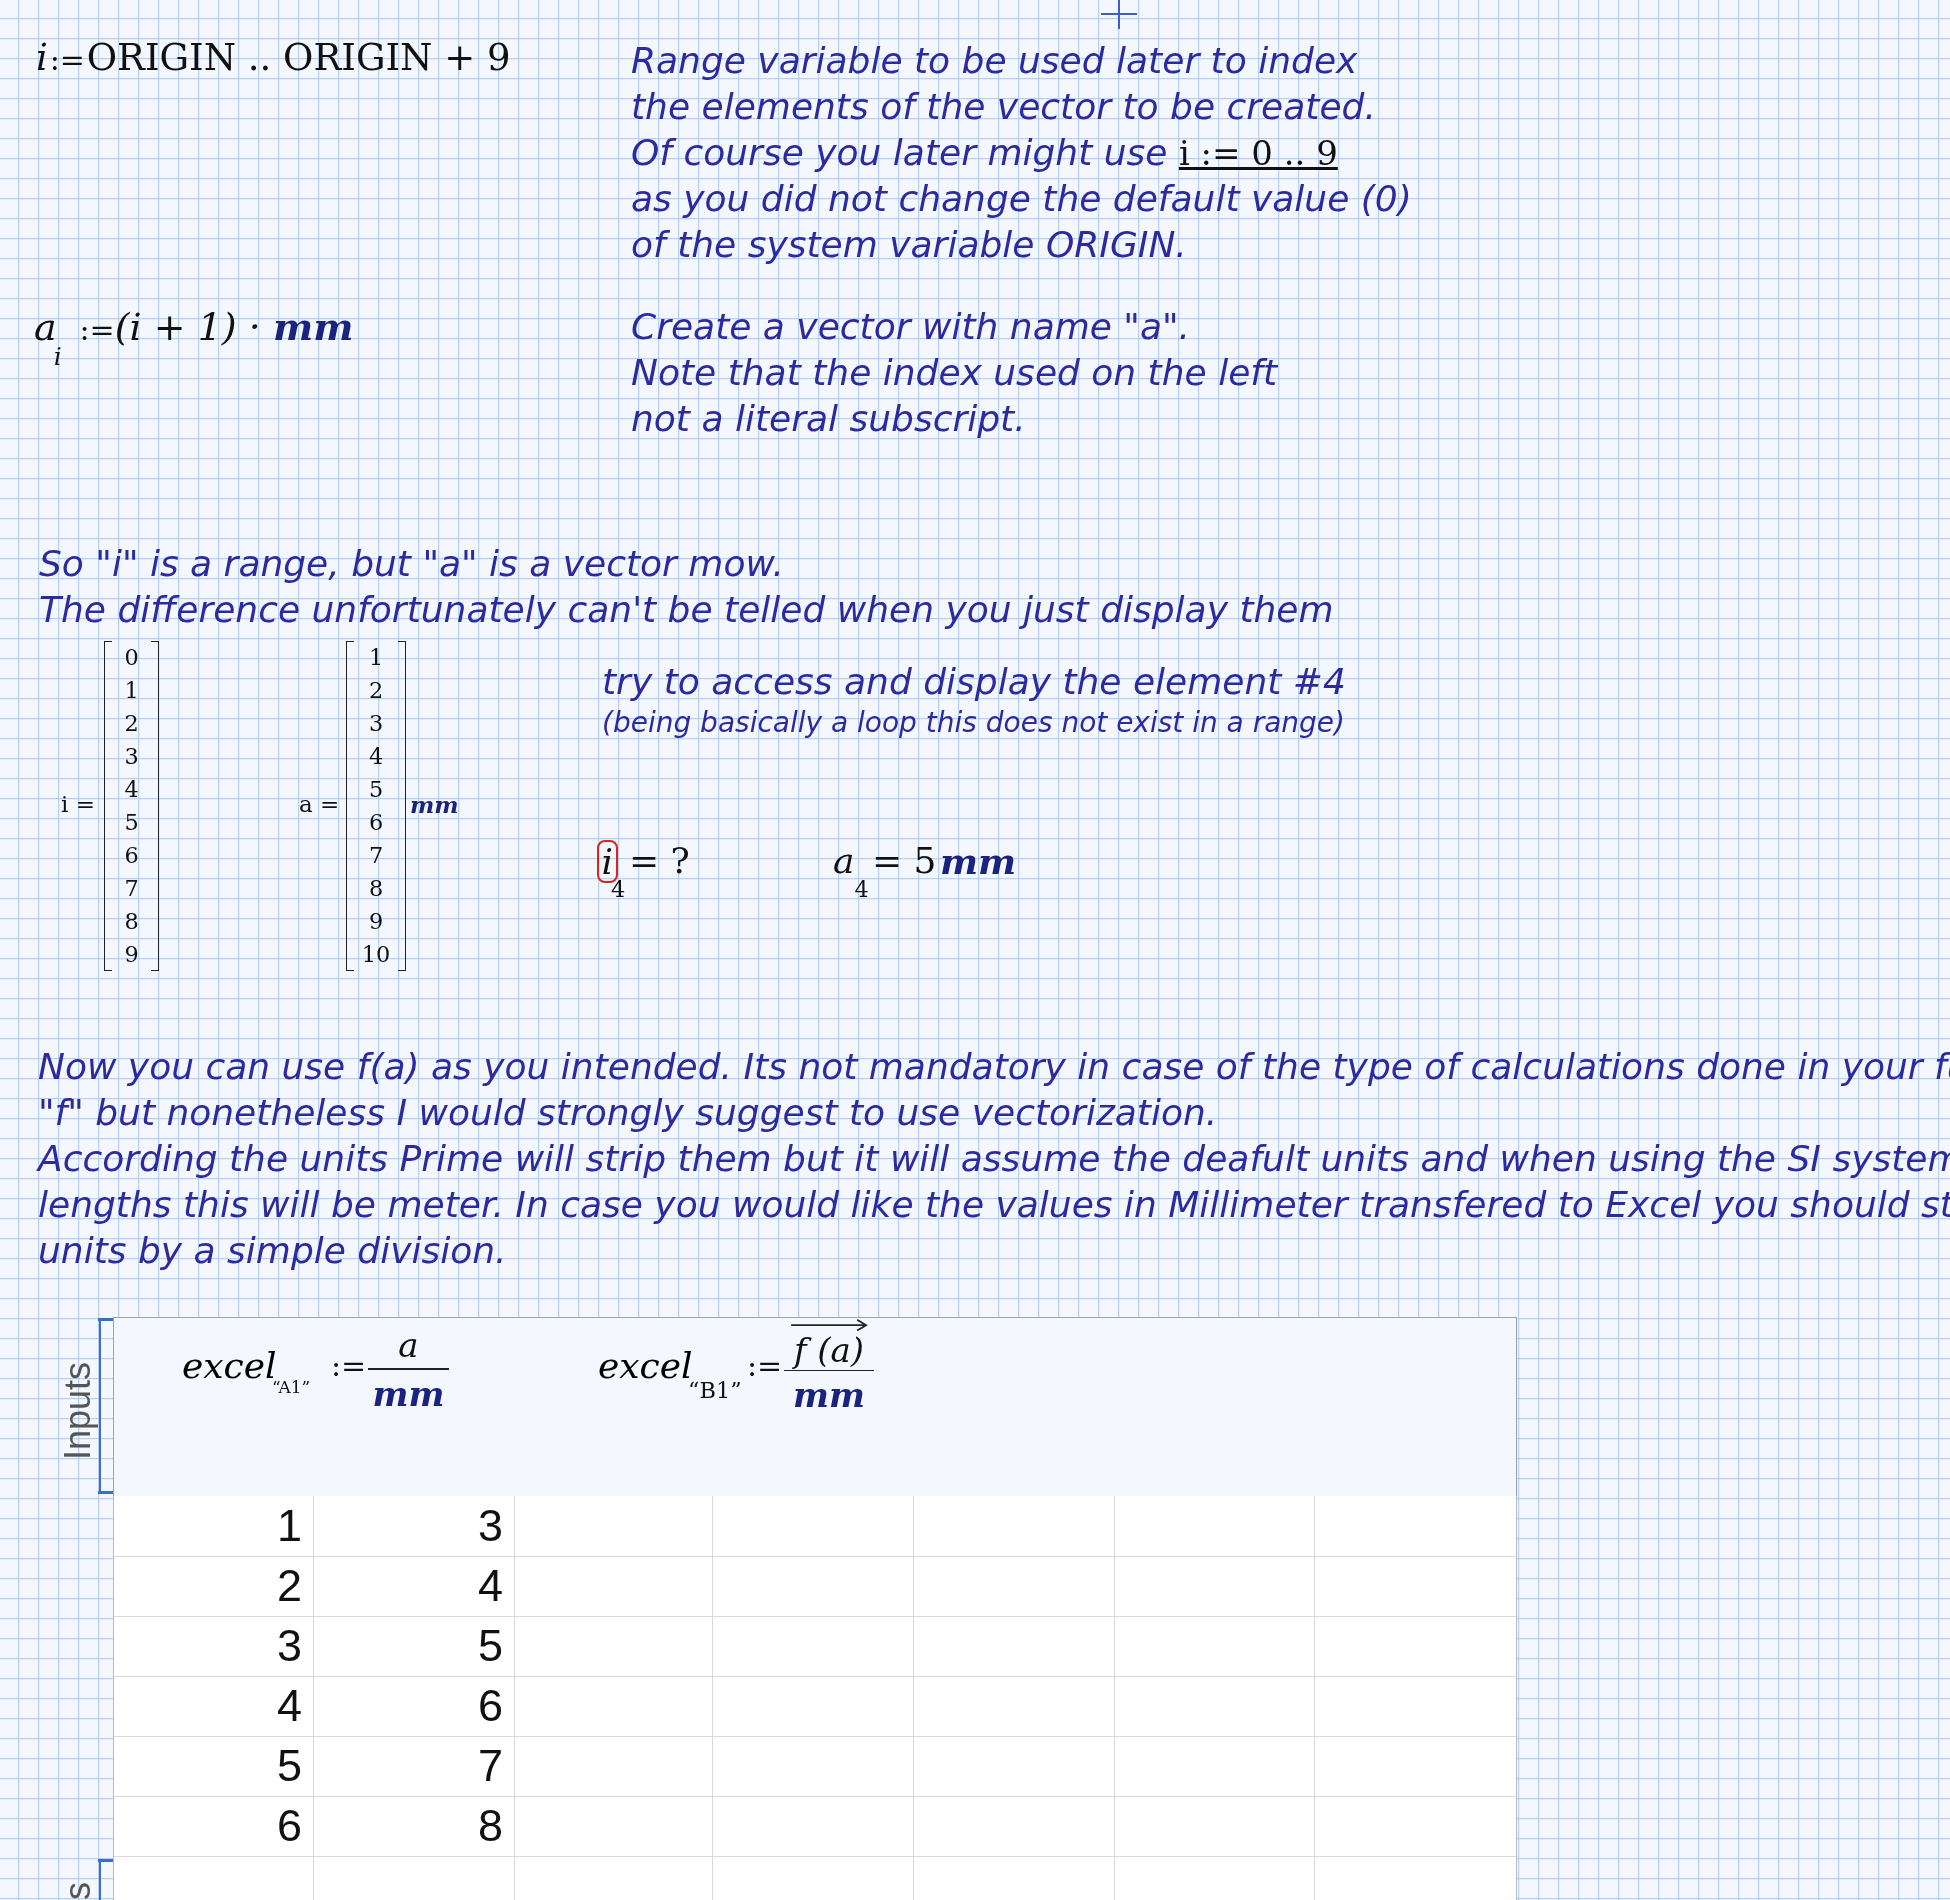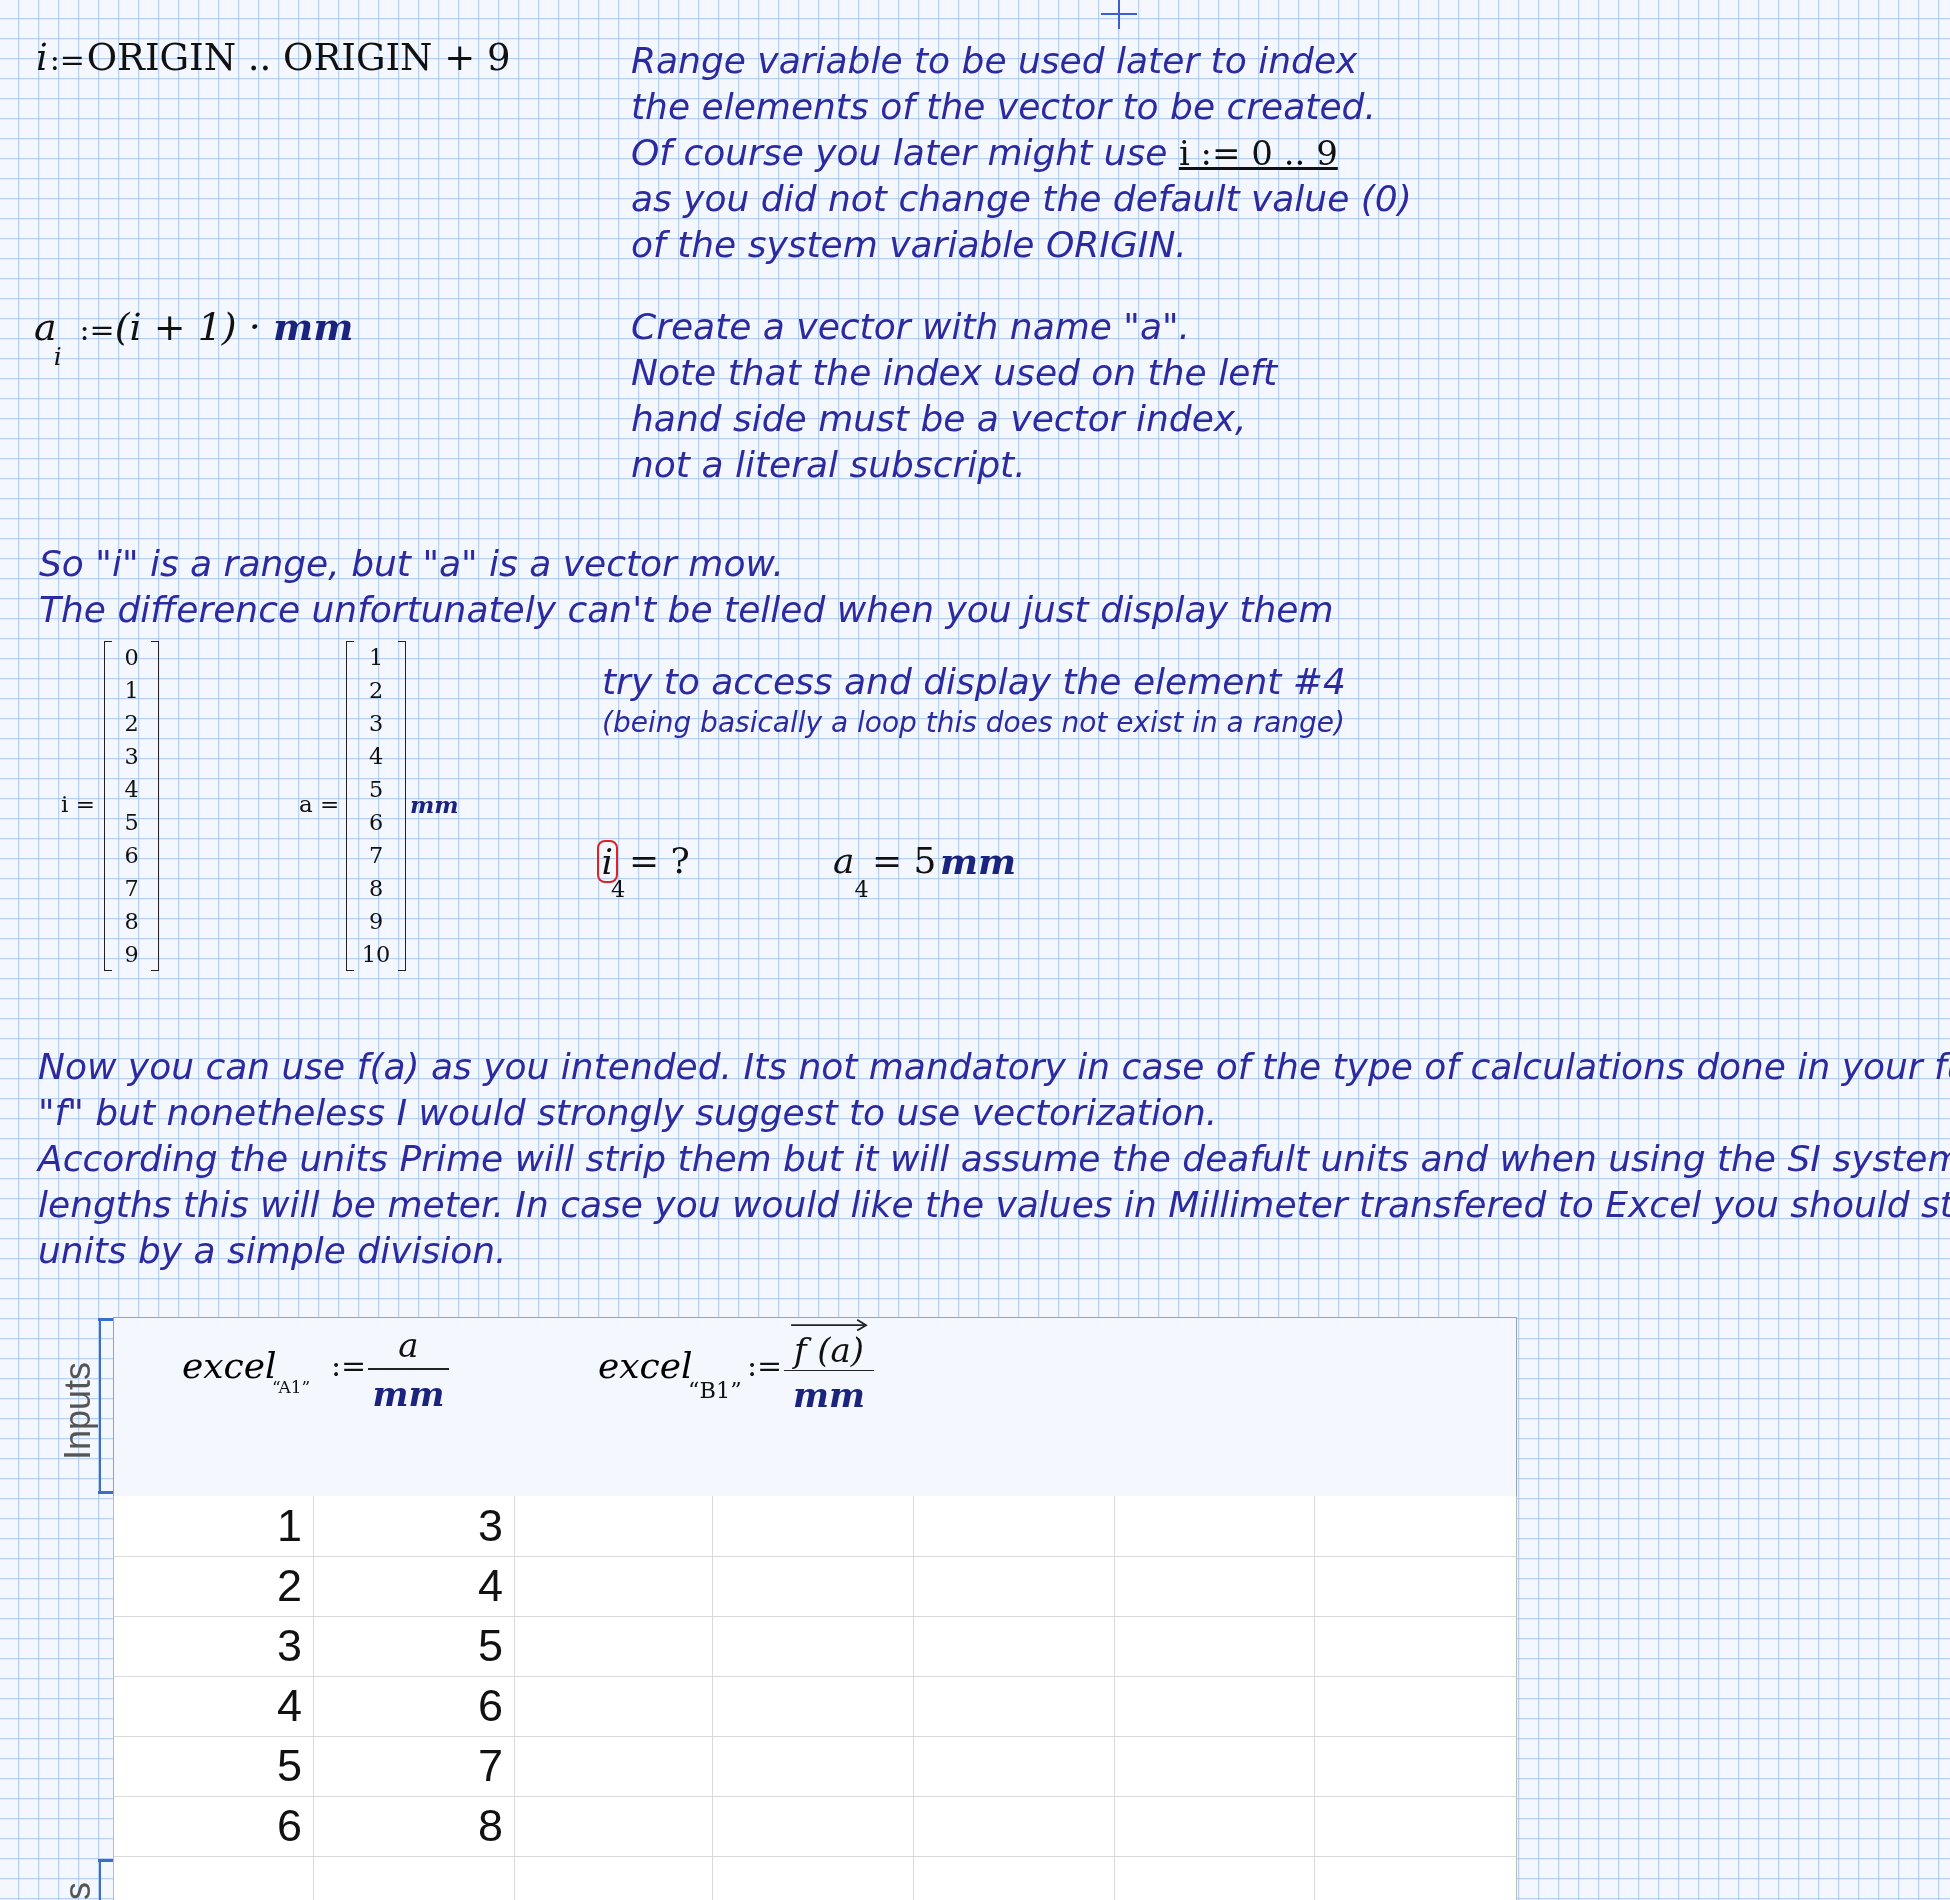--- a/index.html
+++ b/index.html
@@ -61,21 +61,20 @@
 <div class="abs math" style="left:34px; top:304px; font-size:38px; white-space:nowrap;">
   <span class="mathi">a</span>
   <span class="mathi" style="position:absolute; left:19.7px; top:38px; font-size:25px;">i</span>
   <span style="font-size:30px; margin-left:10.7px;">:=</span><span class="mathi">(i + 1) ·</span>
   <span class="unit">mm</span>
 </div>
 
 <div class="abs note" style="left:631px; top:304px;">
   <div>Create a vector with name "a".</div>
   <div>Note that the index used on the left</div>
-  <div>hand side must be a vector index,</div>
   <div>not a literal subscript.</div>
 </div>
 
 <div class="abs note" style="left:39px; top:541px;">
   <div>So "i" is a range, but "a" is a vector mow.</div>
   <div>The difference unfortunately can't be telled when you just display them</div>
 </div>
 
 <div class="abs math" style="left:61px; top:641px; width:99px; height:331px;">
   <span class="mathi" style="position:absolute; left:0; top:150px; font-size:23px; font-style:normal;">i =</span>

